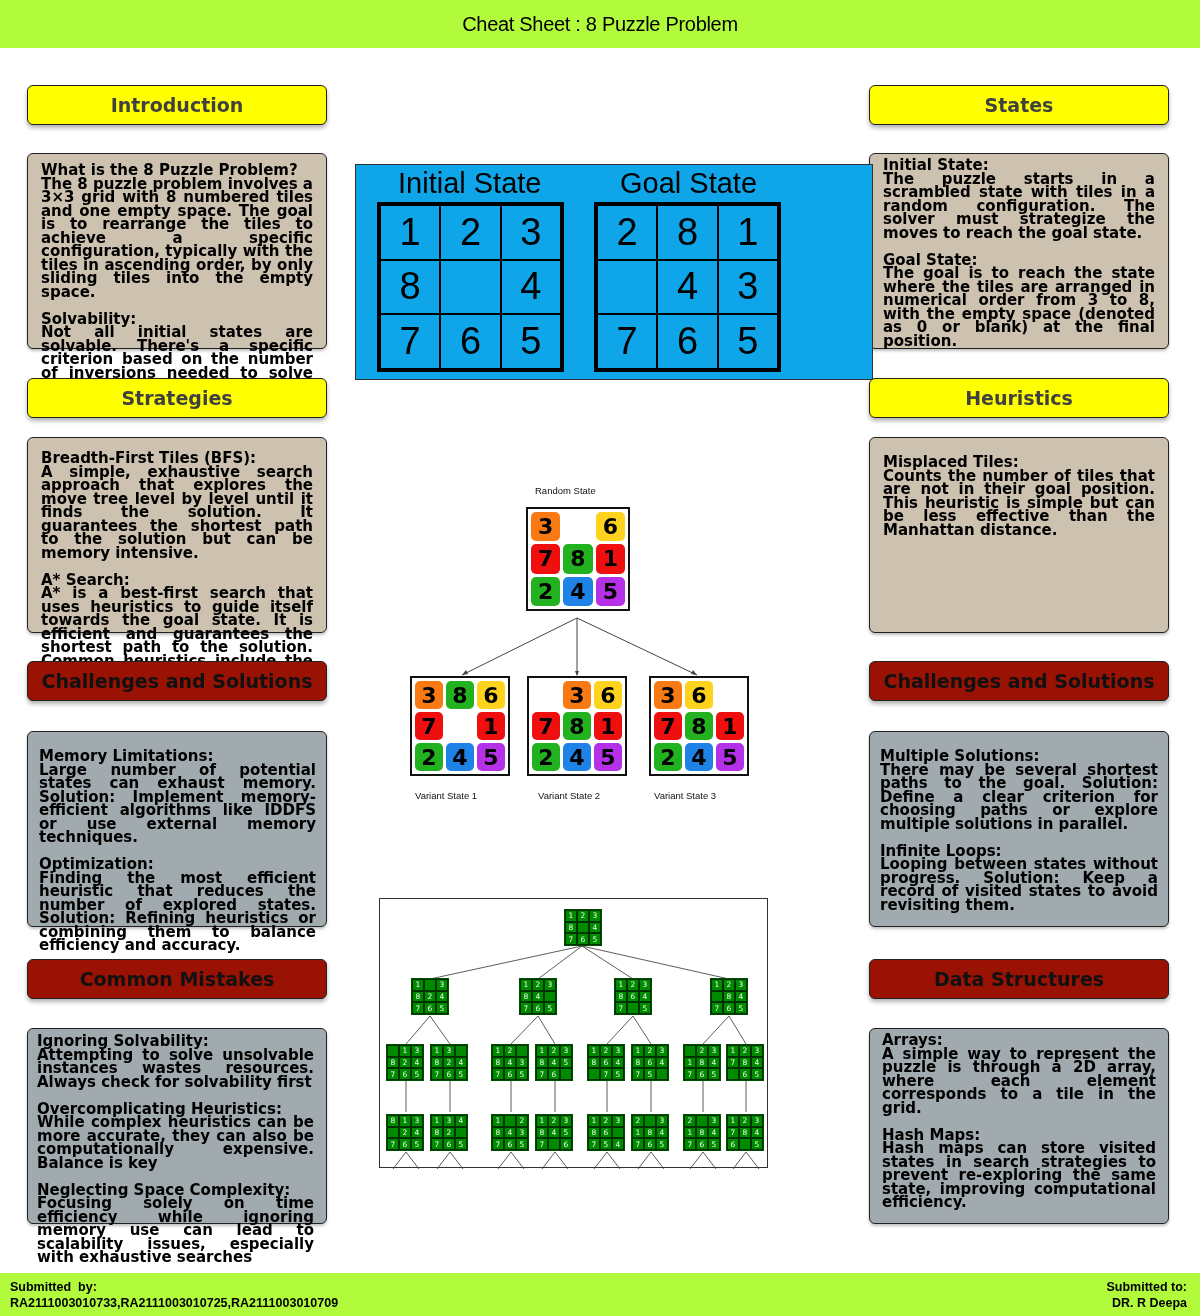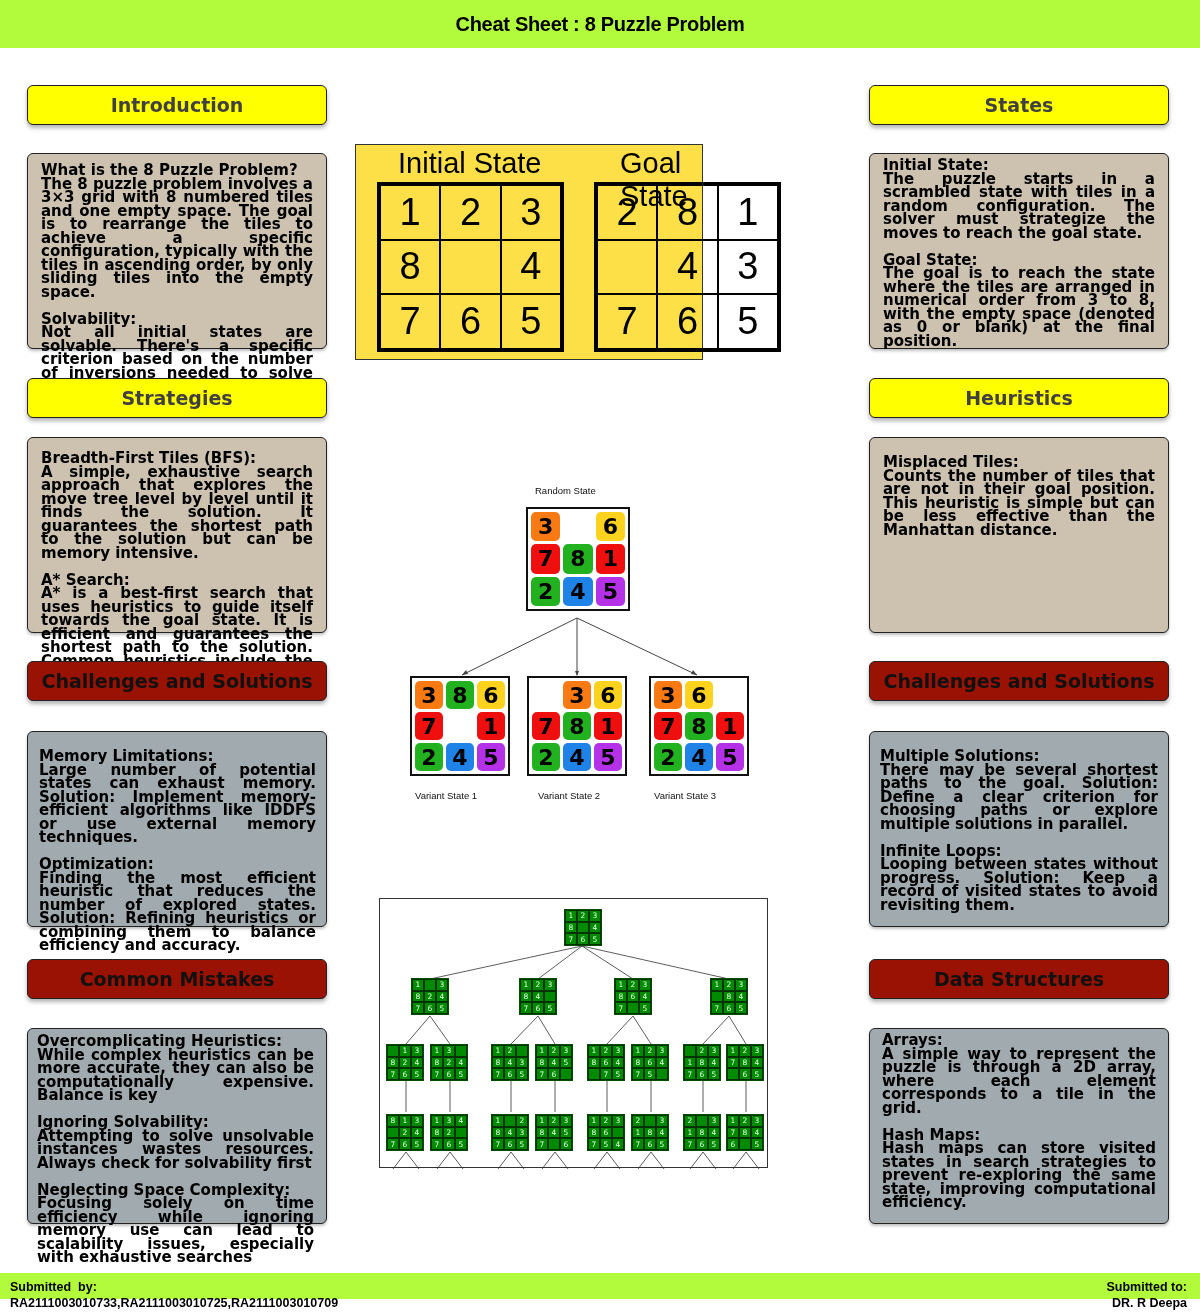--- a/index.html
+++ b/index.html
@@ -1,39 +1,39 @@
 <!DOCTYPE html>
 <html><head>
 <meta charset="utf-8">
 <style>
   * { box-sizing: border-box; margin: 0; padding: 0; }
   html, body { width: 1200px; height: 1316px; background: #ffffff; overflow: hidden; }
   body { position: relative; font-family: "Liberation Sans", sans-serif; color: #000; }
 
   .topbar { position: absolute; left: 0; top: 0; width: 1200px; height: 48px; background: #b2fb3c; display: flex; align-items: center; justify-content: center; }
-  .topbar .title { font-weight: bold; font-size: 20px; letter-spacing: -0.3px; }
-
-  .bottombar { position: absolute; left: 0; top: 1273px; width: 1200px; height: 26px; background: #b2fb3c; padding: 6px 10px; font-weight: bold; font-size: 12.5px; line-height: 16px; }
+  .topbar .title { font-weight: normal; font-size: 20px; letter-spacing: -0.3px; }
+
+  .bottombar { position: absolute; left: 0; top: 1273px; width: 1200px; height: 43px; background: #b2fb3c; padding: 6px 10px; font-weight: bold; font-size: 12.5px; line-height: 16px; }
   .bottombar .left { position: absolute; left: 10px; top: 6px; }
   .bottombar .right { position: absolute; right: 13px; top: 6px; text-align: right; }
 
   .hdr { position: absolute; width: 300px; height: 40px; border: 1.5px solid #222; border-radius: 6px; display: flex; align-items: center; justify-content: center; font-family: "DejaVu Sans", sans-serif; font-weight: bold; font-size: 19px; box-shadow: 0 3px 4px rgba(0,0,0,0.3); }
   .hdr.yellow { background: #ffff00; color: #404040; }
   .hdr.red { background: #9a1204; color: #111; }
 
   .box { position: absolute; width: 300px; border: 1.5px solid #222; border-radius: 6px; padding: 10px 13px 8px 13px; font-family: "DejaVu Sans", sans-serif; font-weight: bold; font-size: 15px; line-height: 13.5px; text-align: justify; box-shadow: 0 2px 3px rgba(0,0,0,0.25); }
   .box.tan { background: #cdc2b0; }
   .box.grey { background: #a1aaae; }
   .box .item { margin-bottom: 13.5px; }
   .box .item:last-child { margin-bottom: 0; }
   .box .ttl { display: block; }
   .box .txt { display: block; }
 
   
-  .fig1 { position: absolute; left: 355px; top: 144px; width: 348px; height: 216px; border: 1.5px solid #333; background: #fde047; }
+  .fig1 { position: absolute; left: 355px; top: 164px; width: 518px; height: 216px; border: 1.5px solid #333; background: #0ea5e9; }
   .fig1 .lbl { position: absolute; top: 2px; font-size: 29px; font-family: "Liberation Sans", sans-serif; }
   .grid3 { position: absolute; display: grid; grid-template-columns: repeat(3, 1fr); grid-template-rows: repeat(3, 1fr); border: 3px solid #000; }
   .grid3 .c { border: 1.5px solid #000; display: flex; align-items: center; justify-content: center; font-size: 38px; font-family: "Liberation Sans", sans-serif; }
 
   
   .rlabel { position: absolute; font-size: 9.5px; font-family: "Liberation Sans", sans-serif; color: #111; }
   .cgrid { position: absolute; display: grid; grid-template-columns: repeat(3, 1fr); grid-template-rows: repeat(3, 1fr); gap: 3px; padding: 3px; border: 2.5px solid #111; border-top-width: 2.5px; background: #fff; }
   .cgrid .t { border-radius: 5px; display: flex; align-items: center; justify-content: center; font-family: "DejaVu Sans", sans-serif; font-weight: bold; font-size: 22px; color: #000; }
   .cgrid .t.blank { background: transparent; }
 
@@ -90,26 +90,26 @@
       <span class="ttl">Optimization:</span>
       <span class="txt">Finding the most efficient heuristic that reduces the number of explored states. Solution: Refining heuristics or combining them to balance efficiency and accuracy.</span>
     </div>
 </div>
 
 <div class="hdr red" style="left:27px;top:959px;">
     <span>Common Mistakes</span>
   </div>
 <div class="box grey" style="left:27px;top:1028px;height:196px;padding-top:6px;padding-left:9px;padding-right:12px;">
   <div class="item">
+      <span class="ttl">Ignoring Solvability:</span>
+      <span class="txt">Attempting to solve unsolvable instances wastes resources. Always check for solvability first</span>
+    </div>
+  <div class="item">
       <span class="ttl">Overcomplicating Heuristics:</span>
       <span class="txt">While complex heuristics can be more accurate, they can also be computationally expensive. Balance is key</span>
-    </div>
-  <div class="item">
-      <span class="ttl">Ignoring Solvability:</span>
-      <span class="txt">Attempting to solve unsolvable instances wastes resources. Always check for solvability first</span>
     </div>
   <div class="item">
       <span class="ttl">Neglecting Space Complexity:</span>
       <span class="txt">Focusing solely on time efficiency while ignoring memory use can lead to scalability issues, especially with exhaustive searches</span>
     </div>
 </div>
 
 <div class="hdr yellow" style="left:869px;top:85px;">
     <span>States</span>
   </div>

